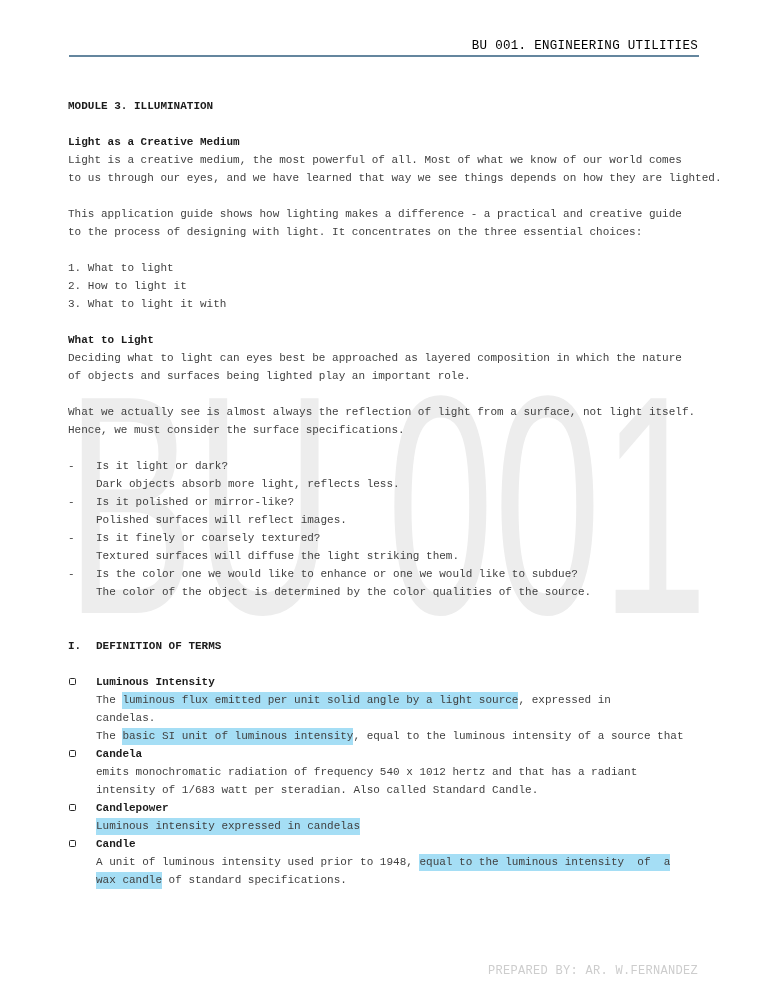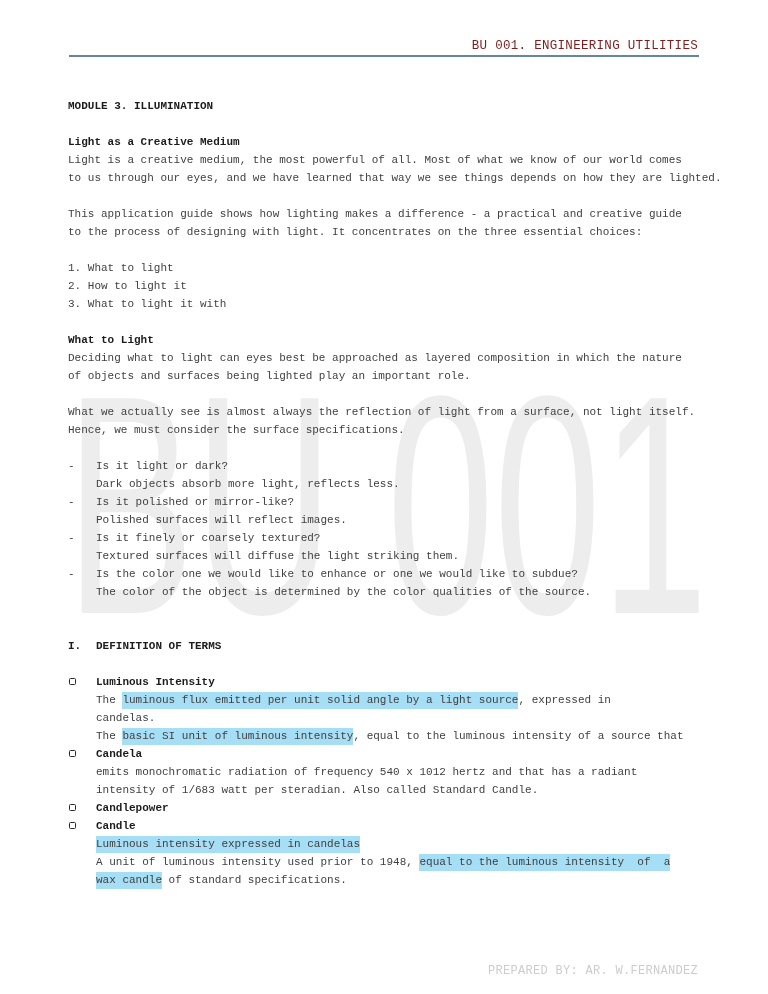--- a/index.html
+++ b/index.html
@@ -13,21 +13,21 @@
     font-family:"Liberation Mono","DejaVu Sans Mono",monospace;
     overflow:hidden;
   }
   .watermark-svg{position:absolute; left:66px; top:328px; z-index:0;}
   .watermark-svg text{
     font-family:"Liberation Sans","DejaVu Sans",sans-serif;
     font-weight:100; fill:var(--wm);
   }
   .hdr-title{
     position:absolute; top:39px; right:70px; z-index:2;
-    font-size:12.5px; color:#7f1d1d; white-space:pre; letter-spacing:.3px;
+    font-size:12.5px; color:#000000; white-space:pre; letter-spacing:.3px;
   }
   .hdr-rule{
     position:absolute; top:55px; left:69px; width:630px; height:2px;
     background:var(--rule); z-index:2;
   }
   .doc-body{
     position:absolute; left:68px; top:82px; width:660px; z-index:1;
     font-size:11px; color:var(--body);margin-top:15px;
   }
   .ln{position:relative; height:18px; line-height:18px; white-space:pre;}
@@ -90,21 +90,21 @@
       <div class="ln ind bold"><span class="mark">I.</span><span class="">DEFINITION OF TERMS</span></div>
       <div class="ln"></div>
       <div class="ln ind bold"><span class="mark sq"></span><span class="">Luminous Intensity</span></div>
       <div class="ln ind"><span class="">The </span><span class="hl">luminous flux emitted per unit solid angle by a light source</span><span class="">, expressed in</span></div>
       <div class="ln ind"><span class="">candelas.</span></div>
       <div class="ln ind"><span class="">The </span><span class="hl">basic SI unit of luminous intensity</span><span class="">, equal to the luminous intensity of a source that</span></div>
       <div class="ln ind bold"><span class="mark sq"></span><span class="">Candela</span></div>
       <div class="ln ind"><span class="">emits monochromatic radiation of frequency 540 x 1012 hertz and that has a radiant</span></div>
       <div class="ln ind"><span class="">intensity of 1/683 watt per steradian. Also called Standard Candle.</span></div>
       <div class="ln ind bold"><span class="mark sq"></span><span class="">Candlepower</span></div>
+      <div class="ln ind"><span class="hl">Luminous intensity expressed in candelas</span></div>
       <div class="ln ind bold"><span class="mark sq"></span><span class="">Candle</span></div>
-      <div class="ln ind"><span class="hl">Luminous intensity expressed in candelas</span></div>
       <div class="ln ind"><span class="">A unit of luminous intensity used prior to 1948, </span><span class="hl">equal to the luminous intensity  of  a</span></div>
       <div class="ln ind"><span class="hl">wax candle</span><span class=""> of standard specifications.</span></div>
     </div>
 
   <div class="page-footer">PREPARED BY: AR. W.FERNANDEZ</div>
 
 </div>
 
 </body></html>

